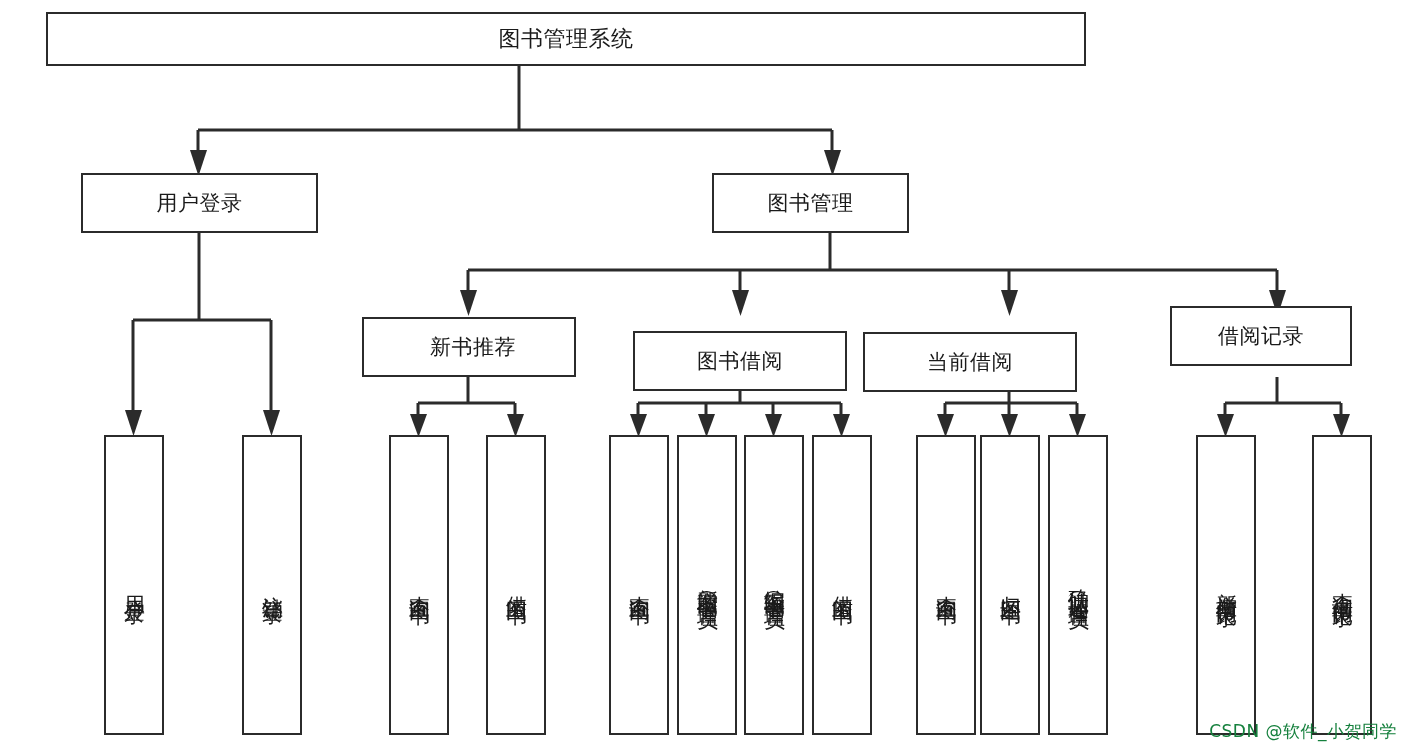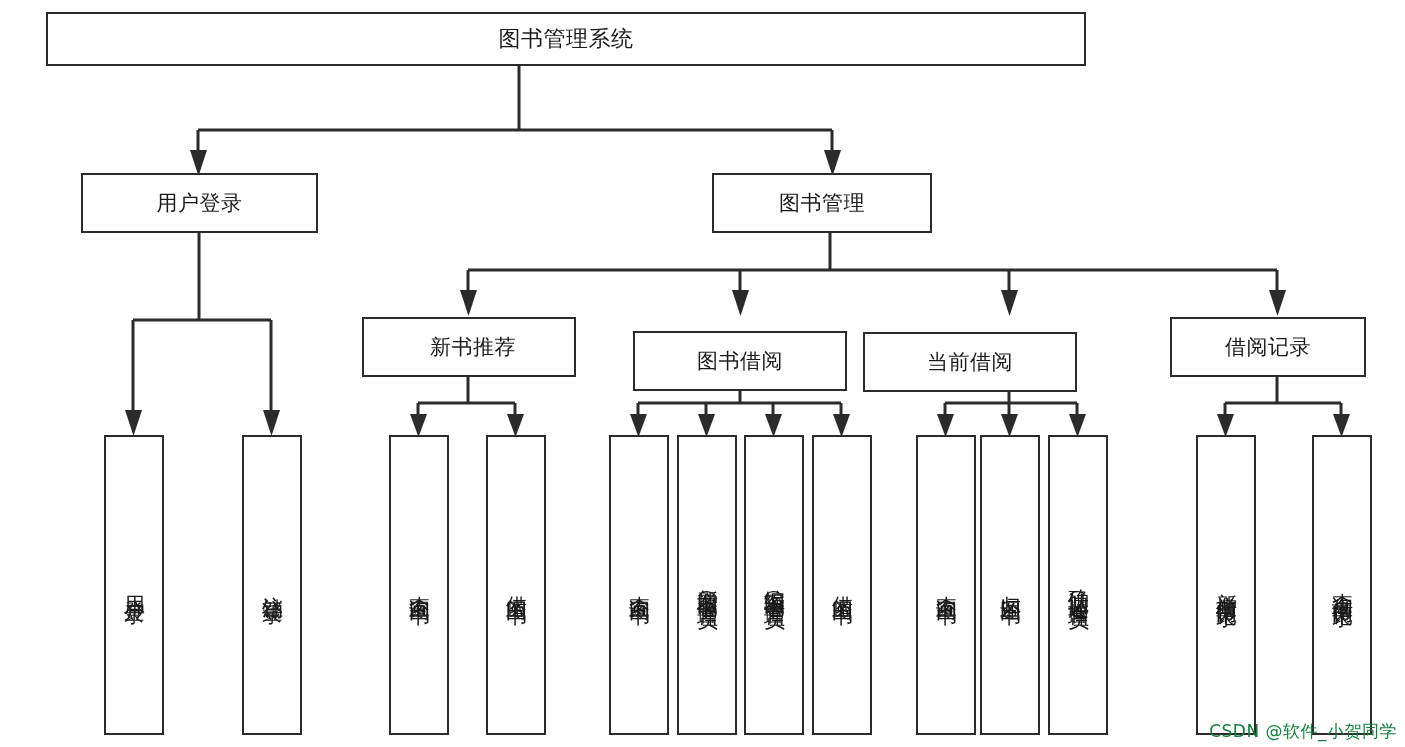--- a/index.html
+++ b/index.html
@@ -157,37 +157,37 @@
   </svg>
 
   <div class="node horiz root" style="left:27px; top:12px; width:1040px; height:54px;margin-left:19px;">
     <span class="label">图书管理系统</span>
   </div>
 
   <div class="node horiz" style="left:81px; top:173px; width:237px; height:60px;">
     <span class="label">用户登录</span>
   </div>
 
-  <div class="node horiz" style="left:712px; top:173px; width:220px; height:60px;">
+  <div class="node horiz" style="left:712px; top:173px; width:197px; height:60px;">
     <span class="label">图书管理</span>
   </div>
 
   <div class="node horiz" style="left:362px; top:317px; width:214px; height:60px;padding-left:8px;">
     <span class="label">新书推荐</span>
   </div>
 
   <div class="node horiz" style="left:633px; top:317px; width:214px; height:60px;margin-top:14px;">
     <span class="label">图书借阅</span>
   </div>
 
   <div class="node horiz" style="left:863px; top:317px; width:214px; height:60px;margin-top:15px;">
     <span class="label">当前借阅</span>
   </div>
 
-  <div class="node horiz" style="left:1170px; top:317px; width:196px; height:60px;font-family:Liberation Serif, serif;">
+  <div class="node horiz" style="left:1170px; top:306px; width:182px; height:60px;font-family:Liberation Serif, serif;">
     <span class="label">借阅记录</span>
   </div>
 
   <div class="node vert" style="left:104px; top:435px; width:60px; height:300px;">
     <span class="label">用户登录</span>
   </div>
 
   <div class="node vert" style="left:242px; top:435px; width:60px; height:300px;">
     <span class="label">注销登录</span>
   </div>

